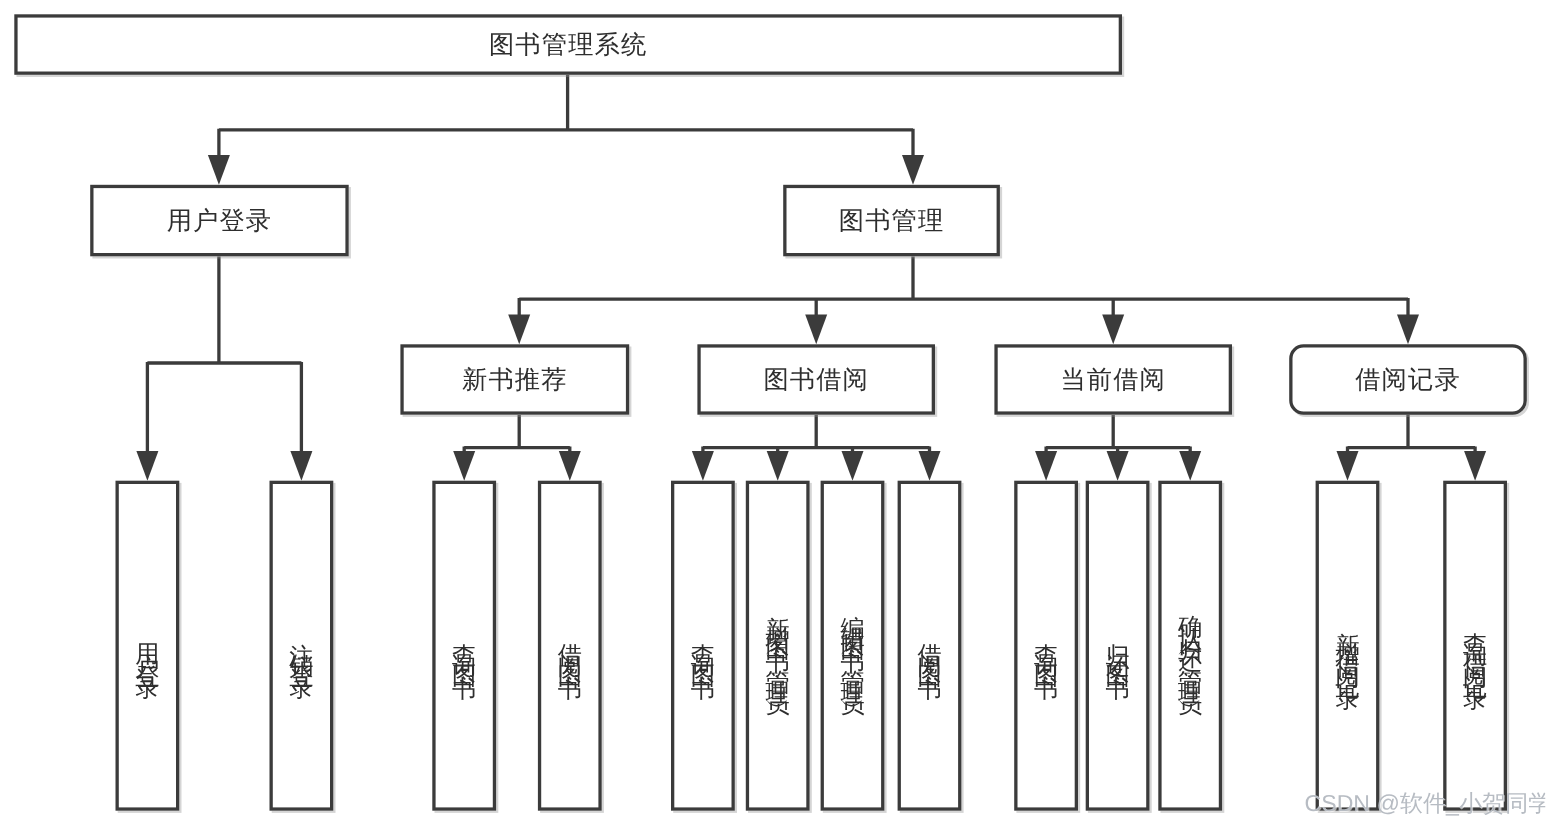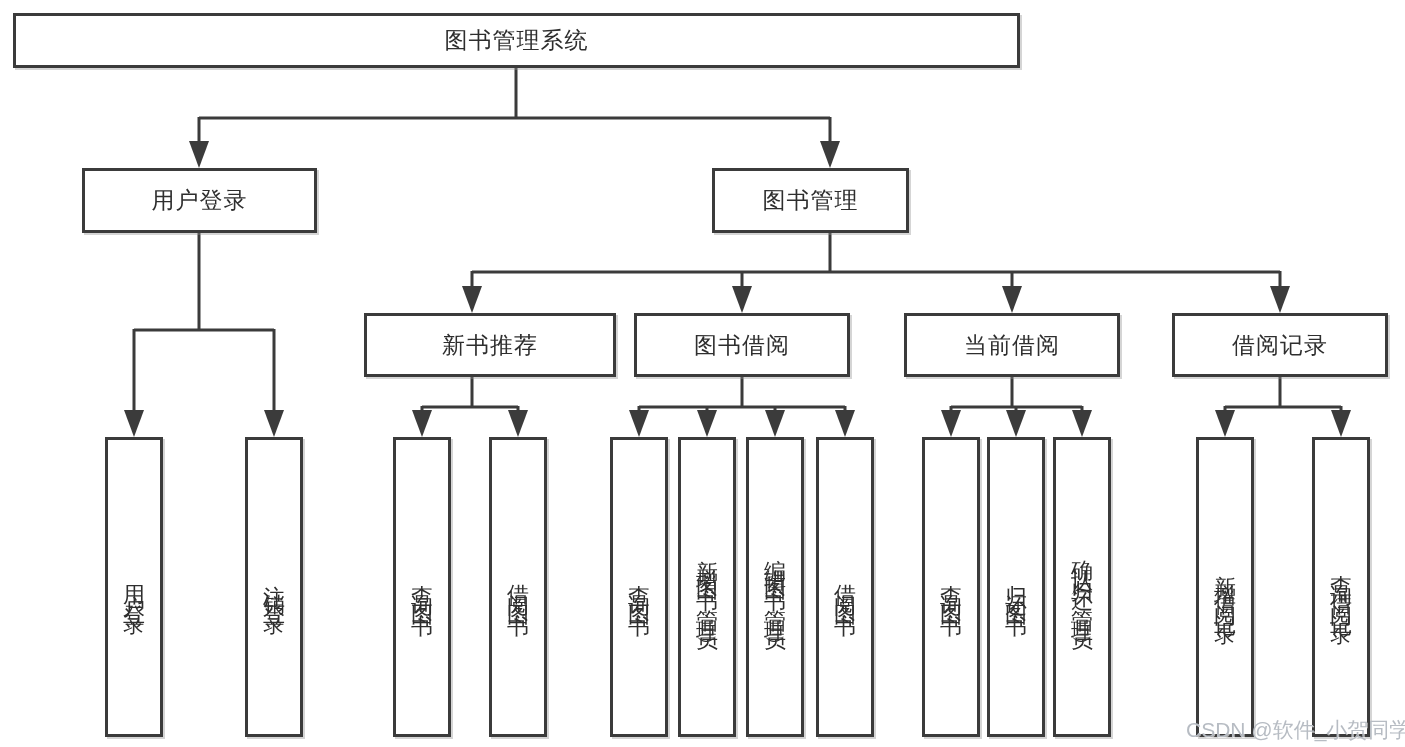--- a/index.html
+++ b/index.html
@@ -106,30 +106,30 @@
     <span class="htext">图书管理系统</span>
   </div>
 
   <div class="node" style="left:82px;top:168px;width:235px;height:65px;">
     <span class="htext">用户登录</span>
   </div>
   <div class="node" style="left:712px;top:168px;width:197px;height:65px;">
     <span class="htext">图书管理</span>
   </div>
 
-  <div class="node" style="left:364px;top:313px;width:252px;height:64px;font-family:Liberation Mono, monospace;">
+  <div class="node" style="left:364px;top:313px;width:208px;height:64px;font-family:Liberation Mono, monospace;">
     <span class="htext">新书推荐</span>
   </div>
   <div class="node" style="left:634px;top:313px;width:216px;height:64px;">
     <span class="htext">图书借阅</span>
   </div>
   <div class="node" style="left:904px;top:313px;width:216px;height:64px;">
     <span class="htext">当前借阅</span>
   </div>
-  <div class="node" style="left:1172px;top:313px;width:216px;height:64px;">
+  <div class="node" style="left:1172px;top:313px;width:216px;height:64px;border-radius:13px;">
     <span class="htext">借阅记录</span>
   </div>
 
   <div class="node" style="left:105px;top:437px;width:58px;height:300px;">
     <span class="vtext">用户登录</span>
   </div>
   <div class="node" style="left:245px;top:437px;width:58px;height:300px;">
     <span class="vtext">注销登录</span>
   </div>
 

